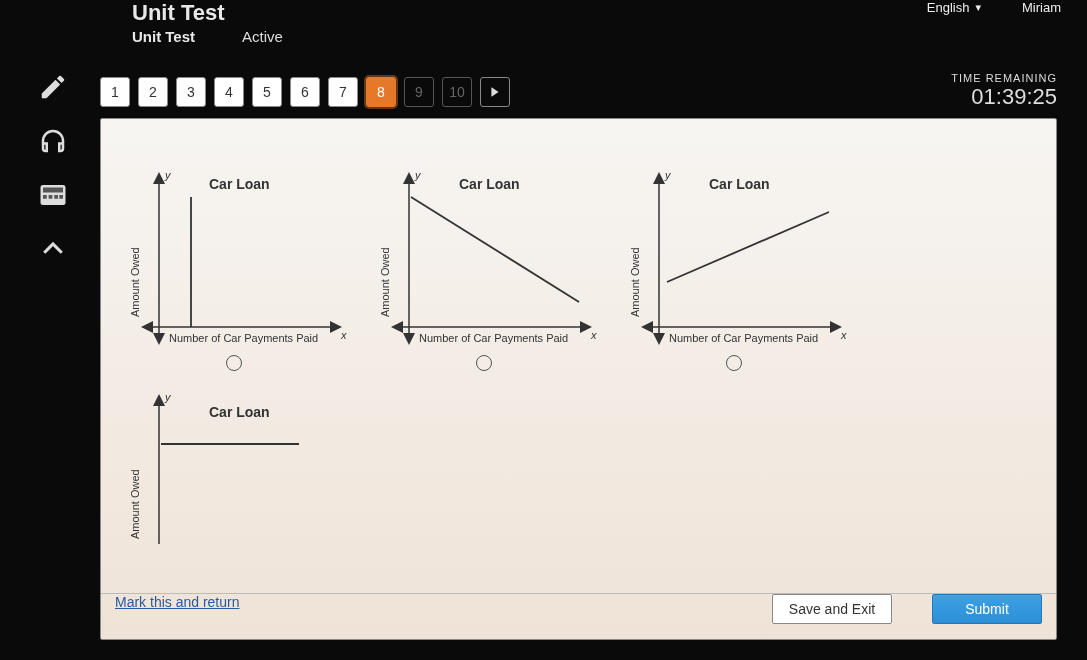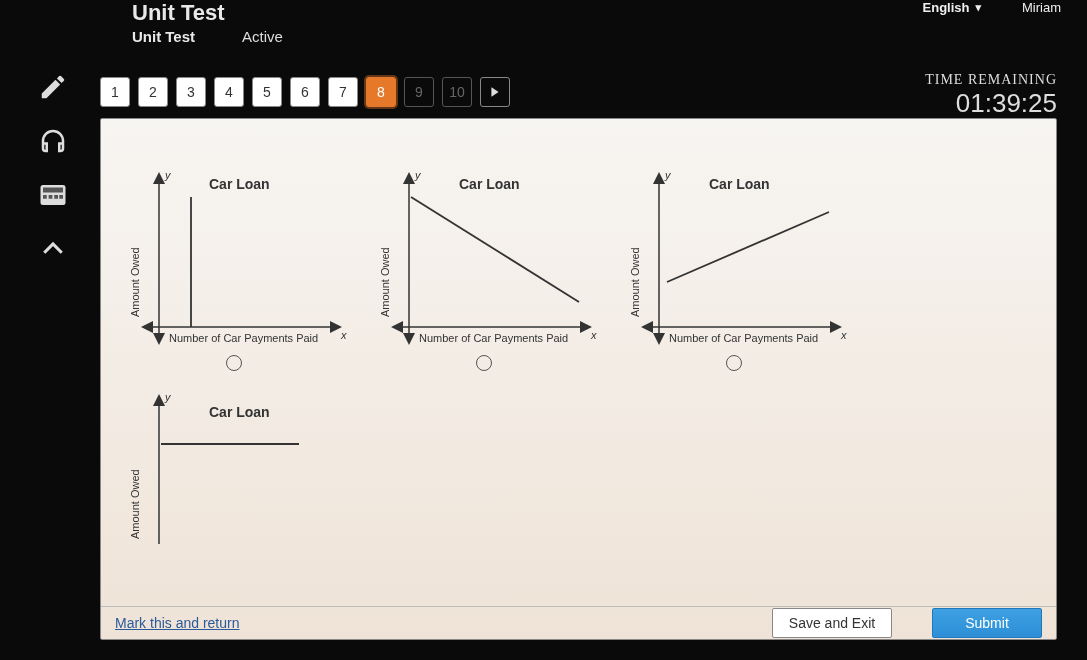--- a/index.html
+++ b/index.html
@@ -2,41 +2,41 @@
 <html><head>
 <meta charset="utf-8">
 <style>
   * { box-sizing: border-box; margin: 0; padding: 0; }
   html, body { width: 1087px; height: 660px; font-family: Arial, sans-serif; background:#000; overflow:hidden; }
   .screen { position:relative; width:1087px; height:660px; background:#0a0a0a; }
   .header { position:absolute; top:0; left:100px; right:16px; height:60px; color:#fff;margin-left:32px; }
   .title1 { position:absolute; top:0; left:0; font-size:22px; font-weight:bold; color:#e8e8e8; }
   .title2 { position:absolute; top:28px; left:0; font-size:15px; color:#e8e8e8; font-weight:bold;}
   .status { position:absolute; top:28px; left:110px; font-size:15px; color:#ddd; }
-  .lang { position:absolute; top:0; right:90px; font-size:13px; color:#eee; display:flex; align-items:center; gap:6px;font-weight:bold;}
+  .lang { position:absolute; top:0; right:90px; font-size:13px; color:#eee; display:flex; align-items:center; gap:6px;}
   .chev { font-size:11px; }
   .userbox { position:absolute; top:0; right:10px; font-size:13px; color:#eee; }
   .toolcol { position:absolute; left:25px; top:70px; width:55px; display:flex; flex-direction:column; gap:20px; align-items:center; }
   .tool { width:38px; height:34px; display:flex; align-items:center; justify-content:center; color:#ddd; cursor:pointer; }
   .qbar { position:absolute; left:100px; top:72px; right:30px; height:40px; display:flex; align-items:center; gap:8px; }
   .qbtn { width:30px; height:30px; border:1px solid #888; background:#fff; color:#333; font-size:14px; display:flex; align-items:center; justify-content:center; border-radius:3px; cursor:pointer;}
   .qbtn.current { background:#e67829; border-color:#e67829; color:#fff; box-shadow:0 0 0 2px rgba(230,120,41,.4); }
   .qbtn.dis { background:transparent; border:1px solid #555; color:#666; cursor:default;}
   .qbtn.play { background:transparent; border:1px solid #888; color:#ddd;}
   .timer { position:absolute; right:30px; top:72px; text-align:right; color:#ddd;}
-  .timer .lab { font-size:14px; letter-spacing:1px;font-family:Liberation Serif, serif;}
-  .timer .val { font-size:26px; }
+  .timer .lab { font-size:11px; letter-spacing:1px;}
+  .timer .val { font-size:22px; }
   .panel { position:absolute; left:100px; right:30px; top:118px; bottom:20px; background:linear-gradient(180deg,#f7f5f2 0%, #efe3d7 100%); border:1px solid #888; border-radius:2px; }
   .question { position:absolute; left:18px; top:14px; right:18px; font-size:17px; color:#444; }
   .graphs { position:absolute; left:18px; top:48px; right:18px; display:flex; gap:20px; }
   .gcell { width:230px; }
   .gsvgwrap { height:180px; position:relative;}
   .radio { width:16px; height:16px; border:1.5px solid #555; border-radius:50%; margin:8px auto 0; cursor:pointer; background:transparent;}
   .row2 { position:absolute; left:18px; top:270px; }
-  .footer { position:absolute; left:0; right:0; bottom:0; height:33px; border-top:1px solid #bbb; display:flex; align-items:center; padding:10px 14px; }
+  .footer { position:absolute; left:0; right:0; bottom:0; height:46px; border-top:1px solid #bbb; display:flex; padding:0 14px; }
   .markreturn { color:#2a5a9b; font-size:14px; text-decoration:underline; cursor:pointer;}
   .spacer { flex:1; }
   .btn { height:30px; min-width:120px; display:flex; align-items:center; justify-content:center; font-size:14px; border-radius:2px; cursor:pointer; margin-left:30px; position:relative;}
   .btn.save { background:#fff; border:1px solid #888; color:#333; }
   .btn.next { background:linear-gradient(180deg,#3fa1e3,#2c8ed6); color:#fff; border:1px solid #2277b8; padding-right:18px; min-width:100px;}
   .btn.next::after { content:""; position:absolute; right:-14px; top:-1px; width:0; height:0; border-top:15px solid transparent; border-bottom:15px solid transparent; border-left:14px solid #2c8ed6;}
   .btn.submit { background:linear-gradient(180deg,#3fa1e3,#2c8ed6); color:#fff; border:1px solid #2277b8; min-width:110px; margin-left:40px;}
   svg text { font-family: Arial, sans-serif; }
 </style>
 </head>

